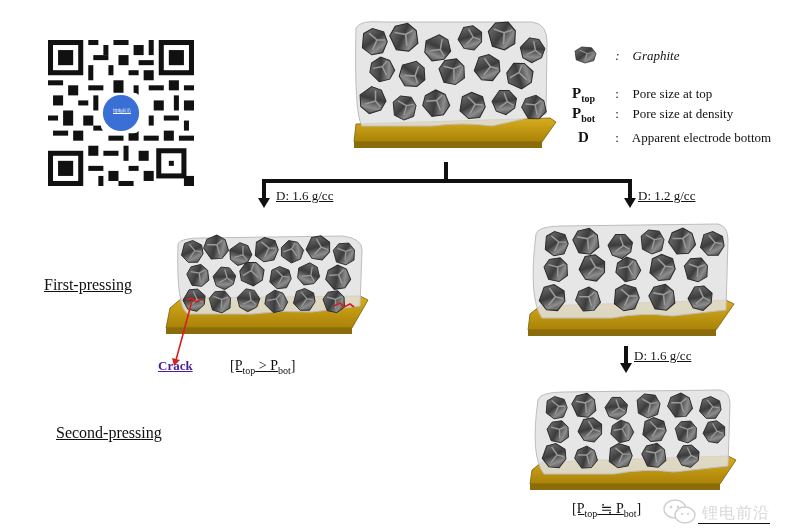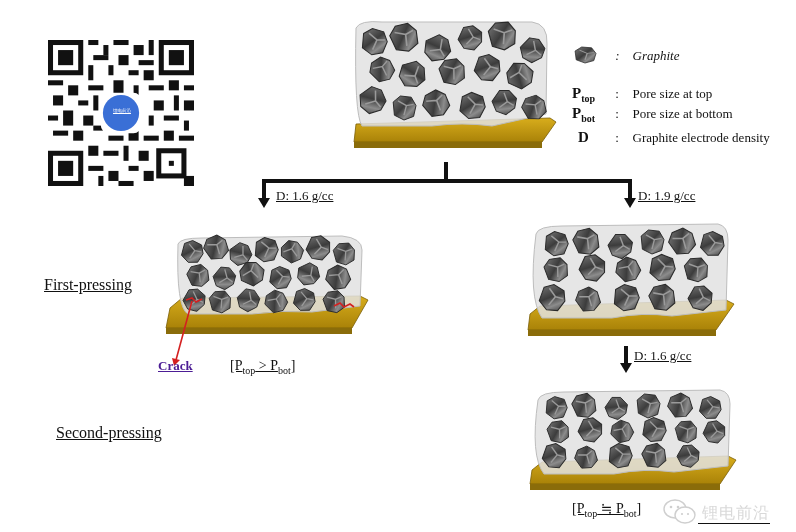--- a/index.html
+++ b/index.html
@@ -157,45 +157,45 @@
   <span>Graphite</span>
 </div>
 <div class="legend-row" style="top:84px;">
   <span class="legend-sym"><span>P</span><sub>top</sub></span>
   <span class="legend-colon">:</span>
   <span>Pore size at top</span>
 </div>
 <div class="legend-row" style="top:104px;">
   <span class="legend-sym"><span>P</span><sub>bot</sub></span>
   <span class="legend-colon">:</span>
-  <span>Pore size at bottom</span>
+  <span>Pore size at density</span>
 </div>
 <div class="legend-row" style="top:128px;">
   <span class="legend-sym" style="padding-left:6px; width:34px;"><span>D</span></span>
   <span class="legend-colon">:</span>
-  <span>Graphite electrode density</span>
+  <span>Apparent electrode bottom</span>
 </div>
 
 <svg width="796" height="532" style="left:0; top:0;">
   <g stroke="#111" stroke-width="4" fill="none">
     <line x1="446" y1="162" x2="446" y2="181"></line>
     <line x1="264" y1="181" x2="630" y2="181"></line>
     <line x1="264" y1="179" x2="264" y2="200"></line>
     <line x1="630" y1="179" x2="630" y2="200"></line>
     <line x1="626" y1="346" x2="626" y2="365"></line>
   </g>
   <g fill="#111">
     <polygon points="258,198 270,198 264,208"></polygon>
     <polygon points="624,198 636,198 630,208"></polygon>
     <polygon points="620,363 632,363 626,373"></polygon>
   </g>
 </svg>
 
 <span class="abs dlabel" style="left:276px; top:188px;">D: 1.6 g/cc</span>
-<span class="abs dlabel" style="left:638px; top:188px;">D: 1.9 g/cc</span>
+<span class="abs dlabel" style="left:638px; top:188px;">D: 1.2 g/cc</span>
 <span class="abs dlabel" style="left:634px; top:348px;">D: 1.6 g/cc</span>
 
 <span class="abs stage-label" style="left:44px; top:276px;">First-pressing</span>
 <span class="abs stage-label" style="left:32px; top:424px;margin-left:24px;">Second-pressing</span>
 
 <div class="abs" style="left:162px; top:232px; width:216px; height:108px;">
   <svg width="216" height="108" viewBox="0 0 216 108">
     <polygon points="4,96 190,96 206,68 198,64 20,66 8,76" fill="url(#gold)" stroke="#7a5e06" stroke-width="0.8"></polygon>
     <polygon points="4,96 190,96 190,102 4,102" fill="#8a6c0a"></polygon>
     <path d="M16,12 Q18,6 40,6 L180,4 Q200,6 200,18 L198,74 L150,80 Q120,78 90,82 L26,82 Q14,76 16,12 Z" fill="#e2e2e2" fill-opacity="0.85" stroke="#bdbdbd"></path>

